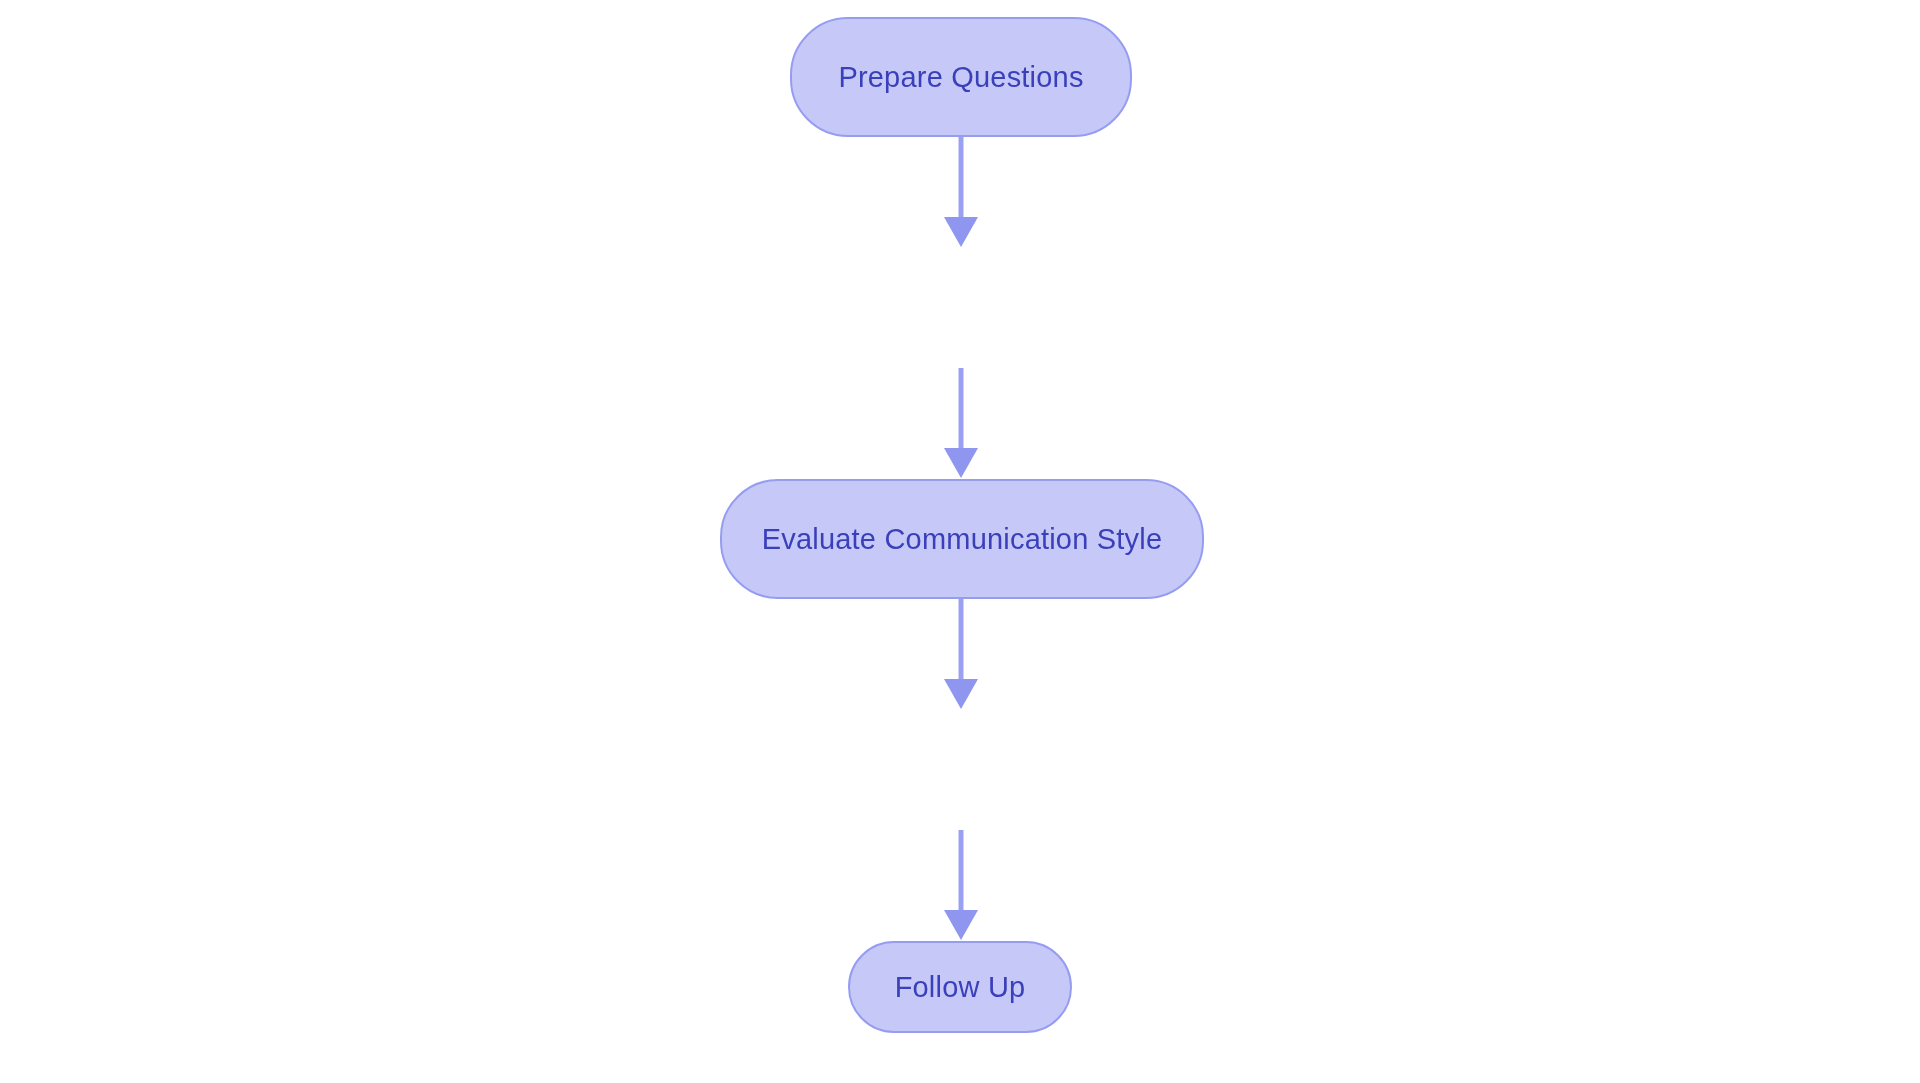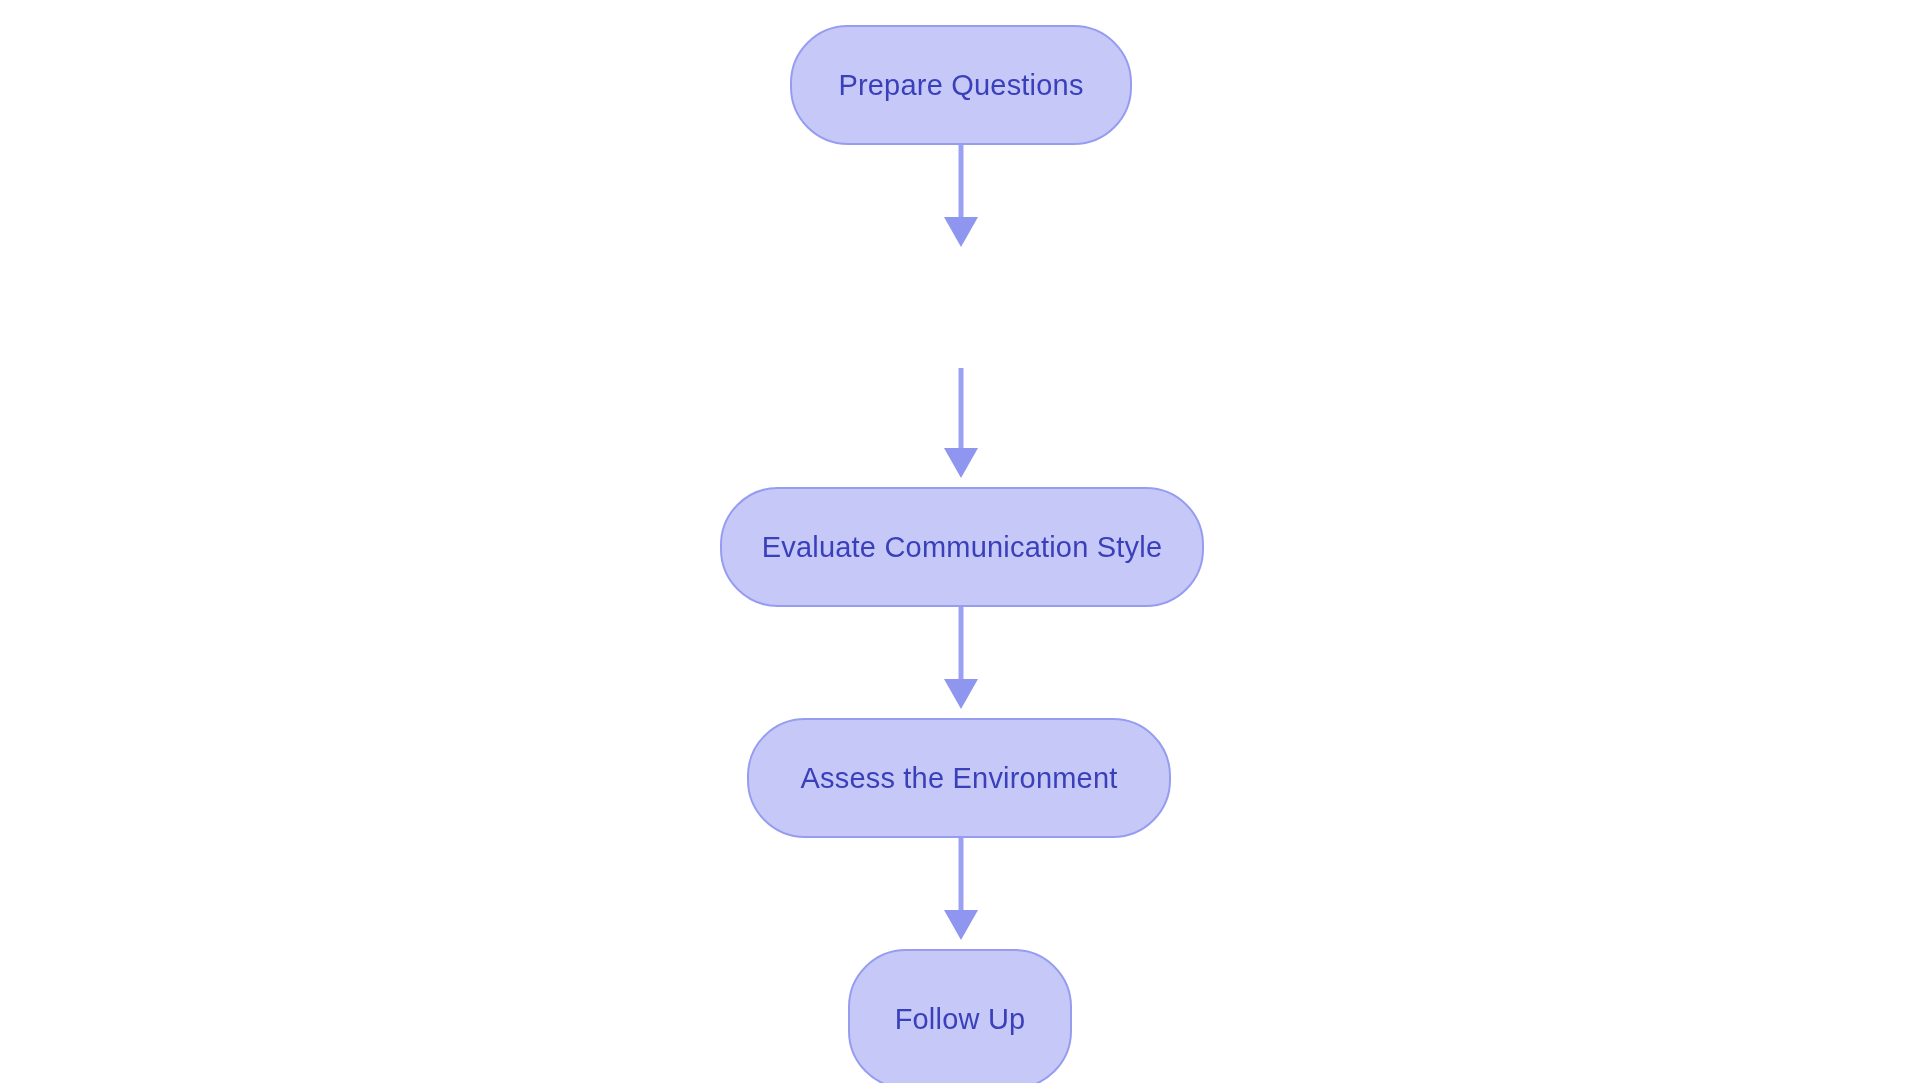--- a/index.html
+++ b/index.html
@@ -33,28 +33,27 @@
     justify-content: center;
     background: var(--node-fill, #c6c9f8);
     border: 2px solid var(--node-border, #969df1);
     border-radius: 58px;
     color: var(--node-text, #3a3fba);
     font-size: 29px;
     line-height: 1;
     white-space: nowrap;
     text-align: center;
     letter-spacing: 0.2px;
-    margin-top: 8px;
   }
   
   .node-0 { left: 790px; top: 17px;  width: 342px; height: 120px; }
   .node-1 { left: 788px; top: 248px; width: 347px; height: 120px; }
   .node-2 { left: 720px; top: 479px; width: 484px; height: 120px; justify-content: center; }
   .node-3 { left: 747px; top: 710px; width: 424px; height: 120px; }
-  .node-4 { left: 848px; top: 941px; width: 224px; height: 140px; }
+  .node-4 { left: 848px; top: 941px; width: 224px; height: 92px; }
   .arrow-line { stroke: var(--arrow, #9aa0f2); stroke-width: 5; }
   .arrow-head { fill: var(--arrow-head, #8f96ef); }
 </style>
 </head>
 <body>
 
 <div id="canvas">
 
   <svg id="arrow-layer" viewBox="0 0 1920 1083" xmlns="http://www.w3.org/2000/svg">
     <g>
@@ -77,21 +76,18 @@
 
   <div class="flow-node node-0">
     <span>Prepare Questions</span>
   </div>
 
 
   <div class="flow-node node-2">
     <span>Evaluate Communication Style</span>
   </div>
 
-  <div class="flow-node node-3">
-    <span>Assess the Environment</span>
-  </div>
 
   <div class="flow-node node-4">
     <span>Follow Up</span>
   </div>
 
 </div>
 
 </body></html>

